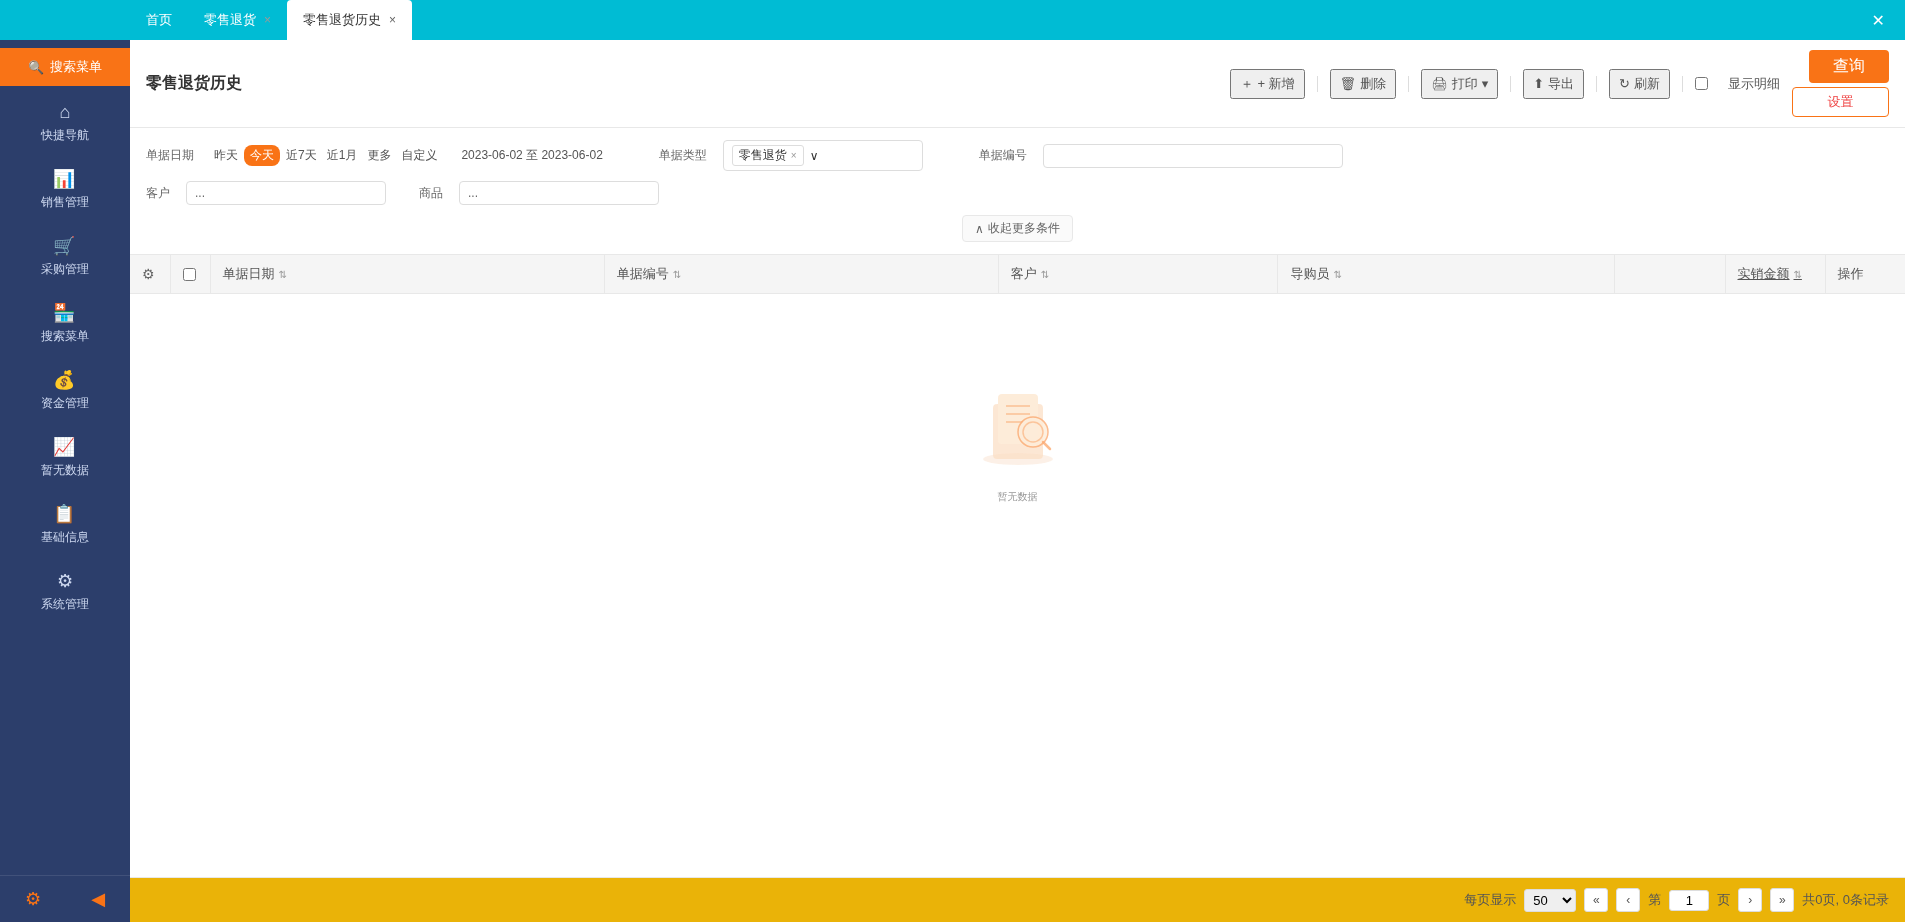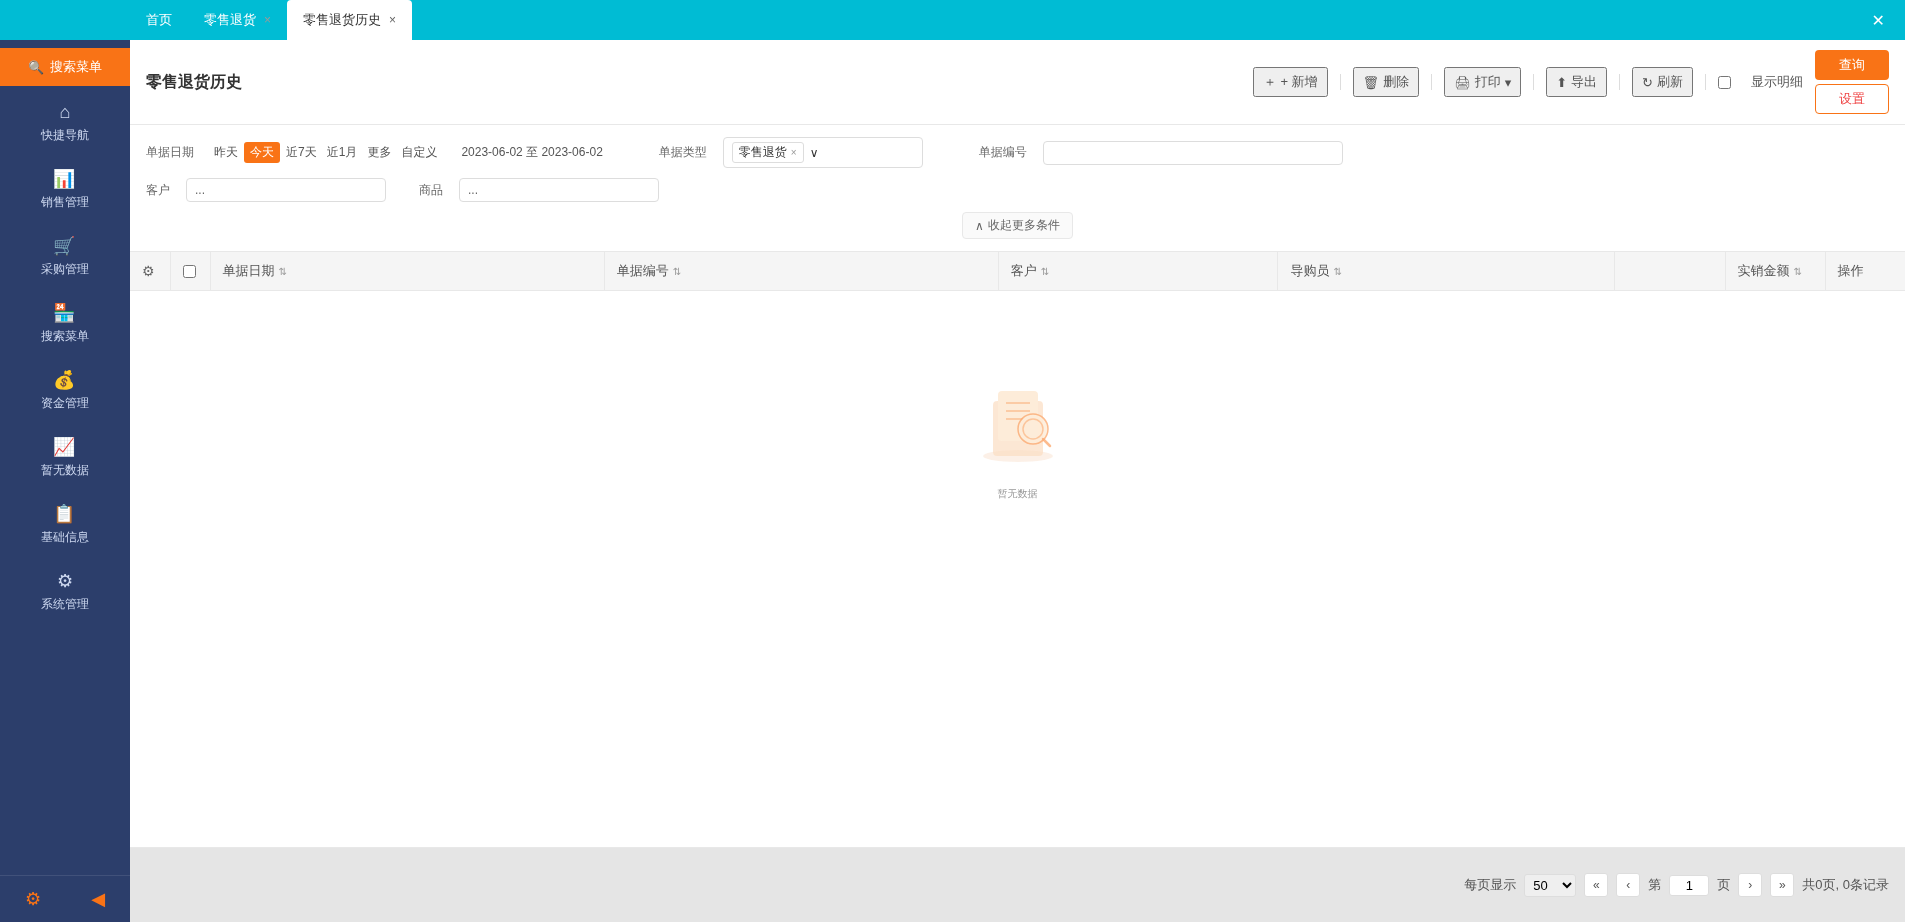--- a/index.html
+++ b/index.html
@@ -136,22 +136,23 @@
       color: #555;
       cursor: pointer;
       padding: 4px 8px;
     }
     .btn-query {
       background: #f97316;
       color: #fff;
       border: none;
       padding: 6px 24px;
       border-radius: 4px;
-      font-size: 13px;
-      cursor: pointer;
+      font-size: 16px;
+      cursor: pointer;
+      margin-left: 17px;
     }
     .btn-setting {
       background: #fff;
       color: #ef4444;
       border: 1px solid #f97316;
       padding: 5px 20px;
       border-radius: 4px;
       font-size: 13px;
       cursor: pointer;
     }
@@ -191,21 +192,21 @@
     }
     .date-opt {
       font-size: 12px;
       color: #555;
       cursor: pointer;
       padding: 2px 4px;
     }
     .date-opt.active {
       background: #f97316;
       color: #fff;
-      border-radius: 3px;
+      border-radius: 8px;
       padding: 2px 6px;
     }
     .date-range {
       font-size: 12px;
       color: #555;
       margin-left: 4px;
     }
     .filter-tag-select {
       display: flex;
       align-items: center;
@@ -304,23 +305,23 @@
       height: 100px;
       margin-bottom: 16px;
       opacity: 0.6;
     }
 
     
     .pagination-bar {
       display: flex;
       align-items: center;
       justify-content: flex-end;
-      padding: 25px 16px;
+      padding: 10px 16px;
       border-top: 1px solid #e8e8e8;
-      background: #e5e5e5;
+      background: #eab308;
       gap: 8px;
       font-size: 13px;
       color: #555;
       flex-shrink: 0;
     }
     .pagination-bar select {
       border: 1px solid #ddd;
       border-radius: 3px;
       padding: 2px 4px;
       font-size: 13px;
@@ -527,21 +528,21 @@
               <div class="th-sort">
                 <span>客户</span>
               </div>
             </th>
             <th>
               <div class="th-sort">
                 <span>导购员</span>
               </div>
             </th>
             <th style="flex:1;"></th>
-            <th style="width: 100px; text-align: right;">
+            <th style="width: 100px; text-align: right; text-decoration: underline;">
               <div class="th-sort">
                 <span>实销金额</span>
               </div>
             </th>
             <th style="width: 80px;">
               <span>操作</span>
             </th>
           </tr>
         </thead>
         <tbody>

